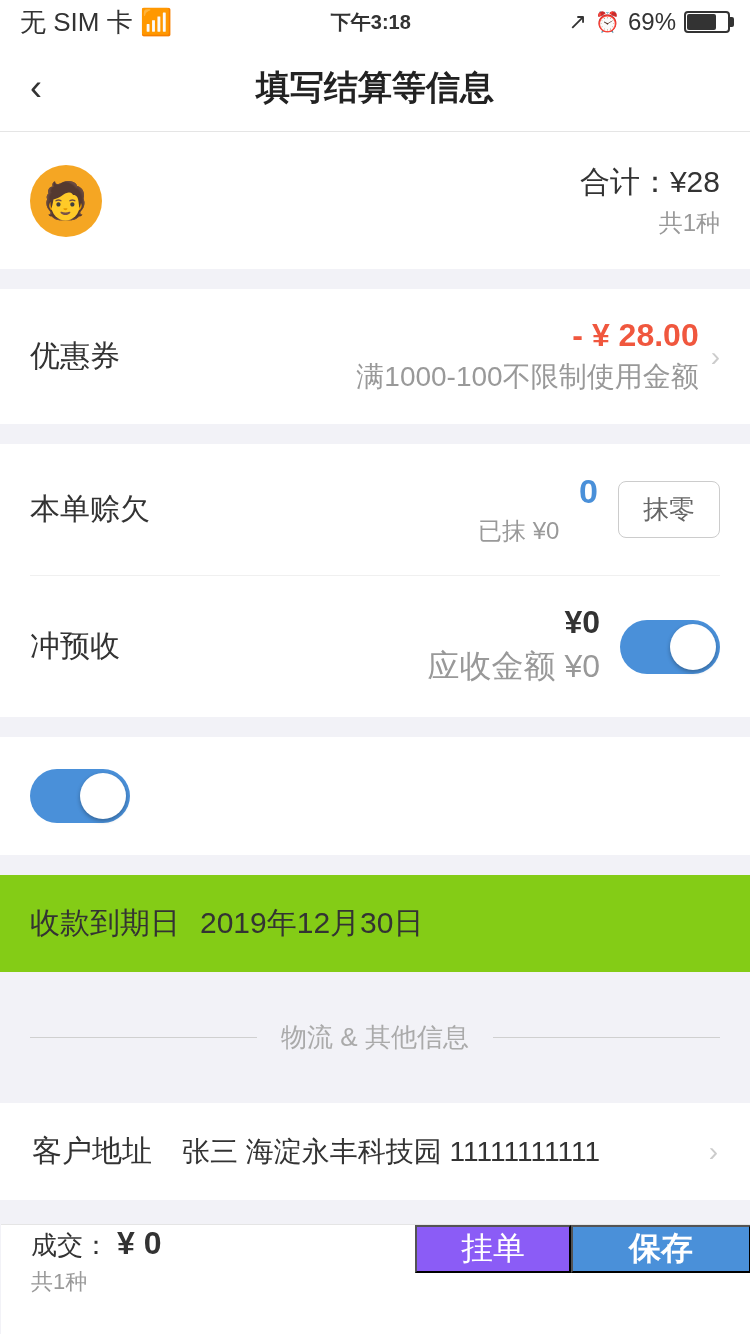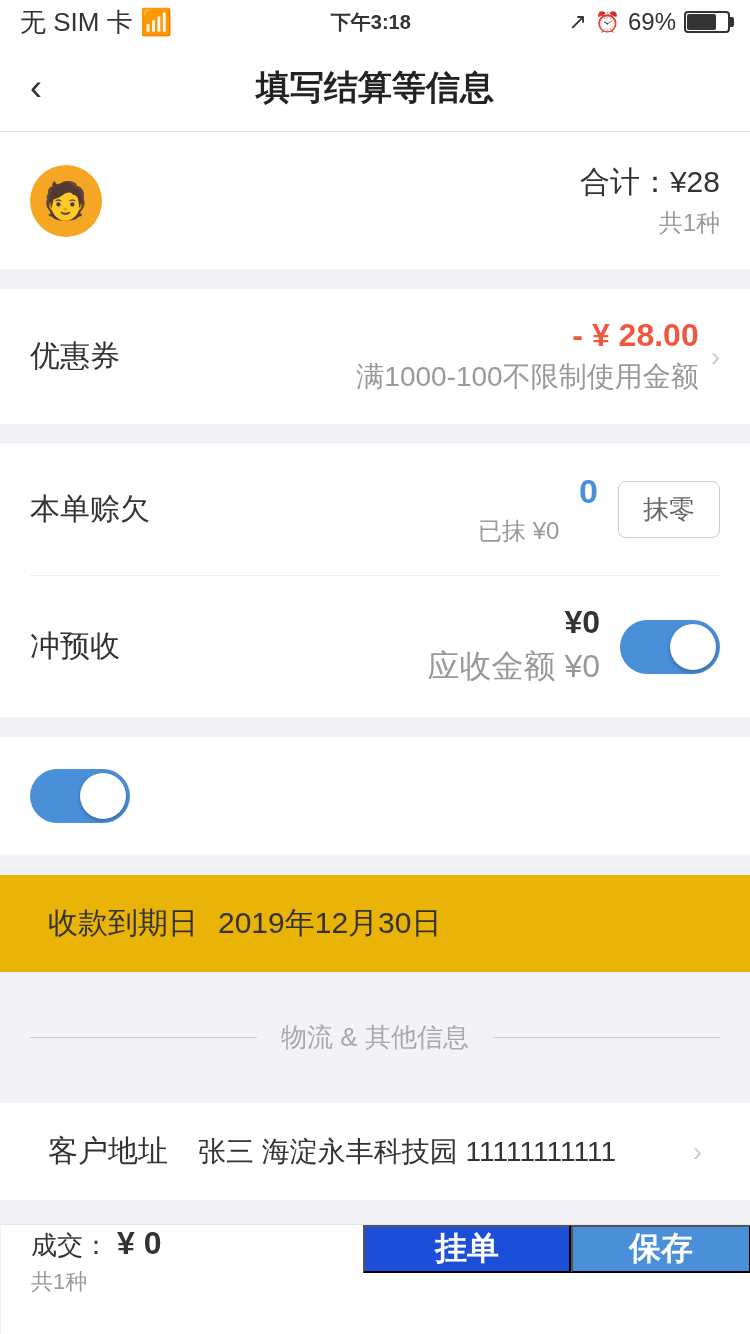--- a/index.html
+++ b/index.html
@@ -257,23 +257,23 @@
       align-items: center;
       padding: 32px 0;
     }
     .debit-label {
       font-size: 30px;
       color: #333;
     }
 
     
     .due-date-section {
-      background: #eab308;
-      margin-bottom: 20px;
-      padding: 28px 48px;
+      background: #84cc16;
+      margin-bottom: 20px;
+      padding: 28px 30px;
     }
     .due-date-row {
       display: flex;
       align-items: center;
       gap: 20px;
     }
     .due-date-label {
       font-size: 30px;
       color: #333;
     }
@@ -300,21 +300,21 @@
     .logistics-text {
       font-size: 26px;
       color: #aaa;
       padding: 0 24px;
     }
 
     
     .address-section {
       background: #fff;
       margin-bottom: 20px;
-      padding: 0 48px;
+      padding: 0 32px;
     }
     .address-row {
       display: flex;
       align-items: center;
       padding: 28px 0;
       cursor: pointer;
     }
     .address-label {
       font-size: 30px;
       color: #333;
@@ -357,28 +357,28 @@
       font-size: 32px;
       font-weight: 600;
       color: #333;
     }
     .bottom-count {
       font-size: 22px;
       color: #999;
       margin-top: 4px;
     }
     .btn-pending {
-      width: 208px;
-      background: #1d4ed8;
+      width: 156px;
+      background: #8b5cf6;
       display: flex;
       align-items: center;
       justify-content: center;
       font-size: 32px;
       color: #fff;
-      font-weight: 700;
+      font-weight: 400;
       cursor: pointer;
     }
     .btn-save {
       width: 180px;
       background: #4a90d9;
       display: flex;
       align-items: center;
       justify-content: center;
       font-size: 32px;
       color: #fff;

